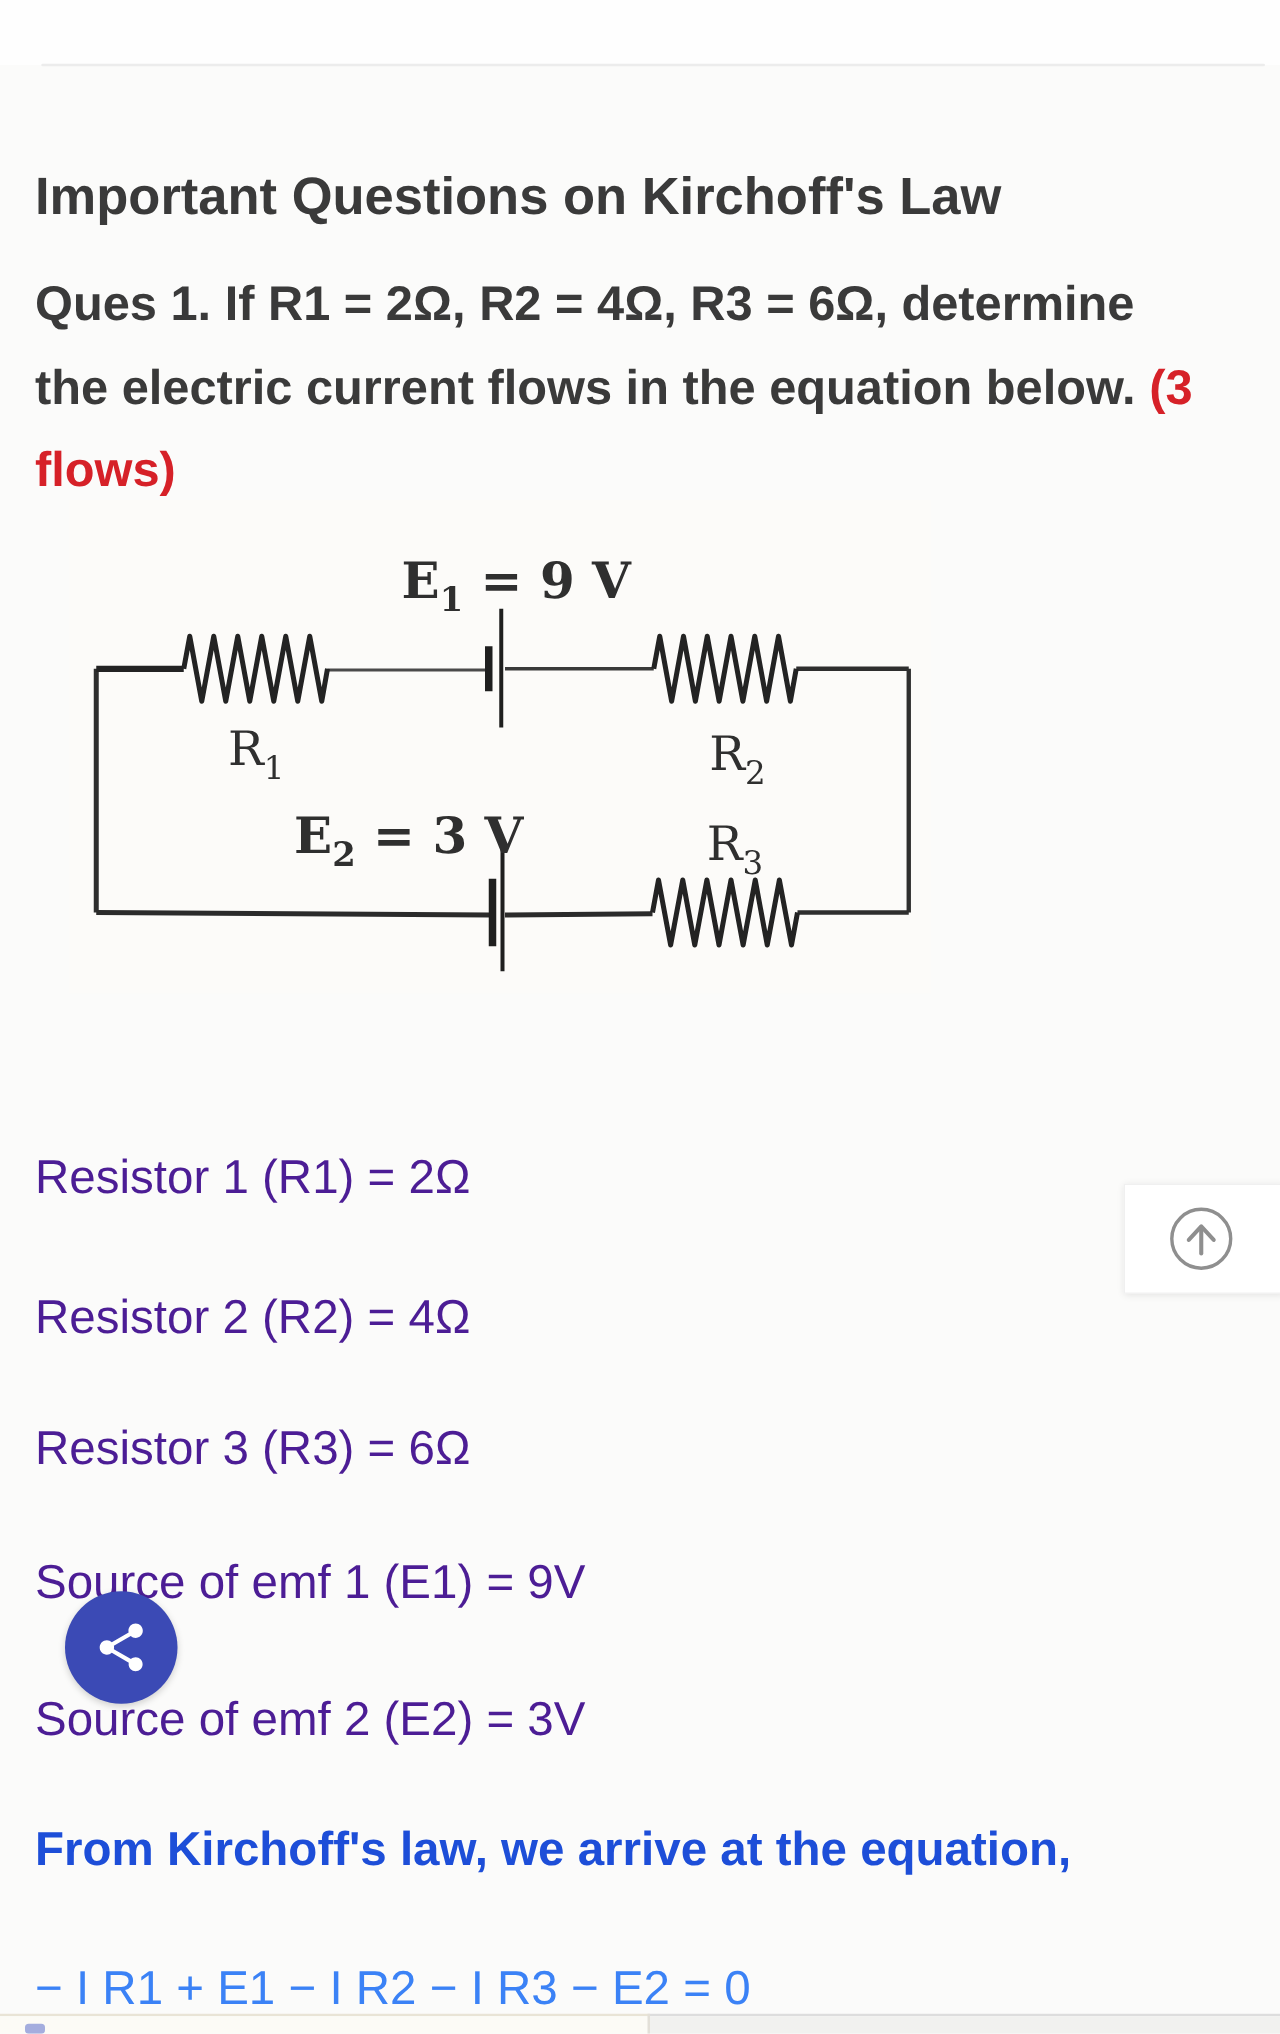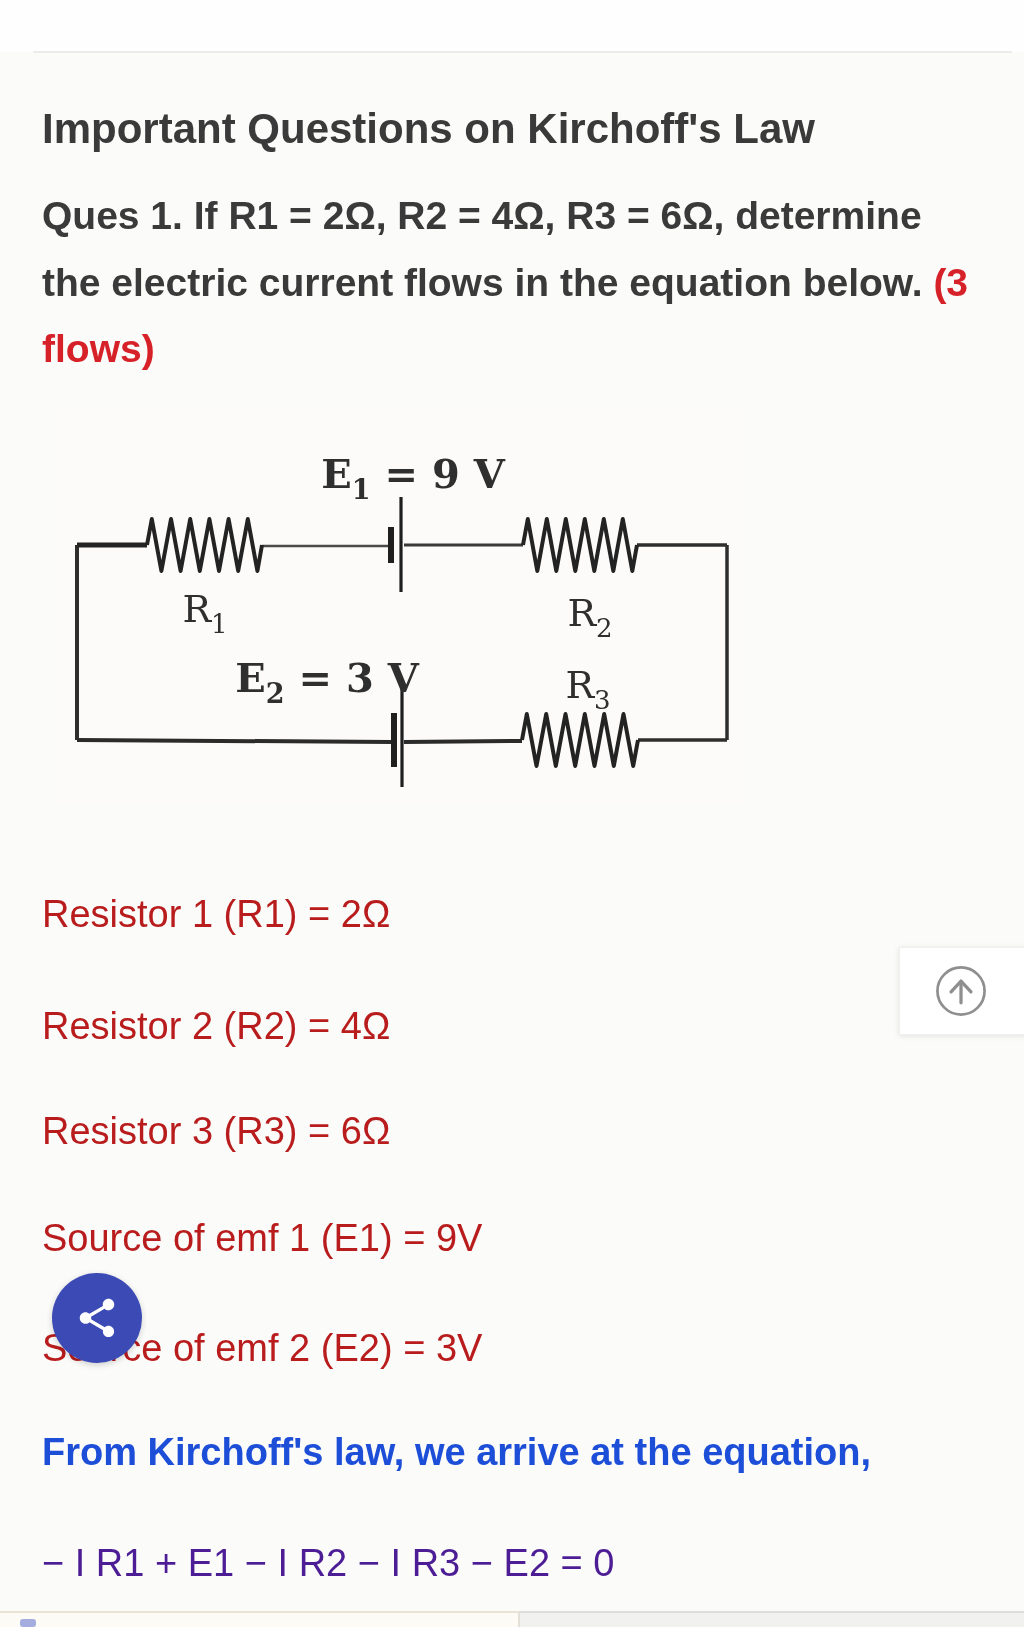--- a/index.html
+++ b/index.html
@@ -7,29 +7,29 @@
     width: 1024px; height: 1627px;
     position: relative;
     background: #fbfbfa;
     overflow: hidden;
     font-family: "Liberation Sans", sans-serif;
     color: #3d3d3d;
   }
   .topstrip { position: absolute; left: 0; top: 0; width: 1024px; height: 52px; background: #fefefe; }
   .topline { position: absolute; left: 33px; top: 51px; width: 979px; height: 2px; background: #ececec; border-radius: 1px; }
 
-  .line { position: absolute; left: 42px; white-space: nowrap; }
+  .line { position: absolute; left: 28px; white-space: nowrap; margin-top: 28px; }
   .title { font-size: 42px; font-weight: 700; line-height: 52px; color: #3a3a3a; }
   .qline { font-size: 39px; font-weight: 700; line-height: 45px; color: #3a3a3a; }
   .red { color: #d62128; }
-  .fact { font-size: 38px; font-weight: 400; line-height: 46px; color: #b91c1c; }
+  .fact { font-size: 38px; font-weight: 400; line-height: 46px; color: #4c1d95; }
   .lead { font-size: 38px; font-weight: 700; line-height: 46px; color: #1d4ed8; }
-  .equation { font-size: 38px; font-weight: 400; line-height: 46px; color: #4c1d95; }
+  .equation { font-size: 38px; font-weight: 400; line-height: 46px; color: #3b82f6; }
 
-  .circuit-box { position: absolute; left: 55px; top: 410px; width: 690px; height: 395px; background: #fcfbf9; }
+  .circuit-box { position: absolute; left: 55px; top: 400px; width: 690px; height: 395px; background: #fcfbf9; }
   .circuit-box svg { display: block; }
   .cirlabel { font-family: "DejaVu Serif", "Liberation Serif", serif; fill: #2f2f2f; }
 
   .share-fab {
     position: absolute; left: 52px; top: 1273px; width: 90px; height: 90px;
     border-radius: 50%; background: #3b4ab5;
     display: flex; align-items: center; justify-content: center;
     box-shadow: 0 2px 6px rgba(0,0,0,0.18);
   }
 

